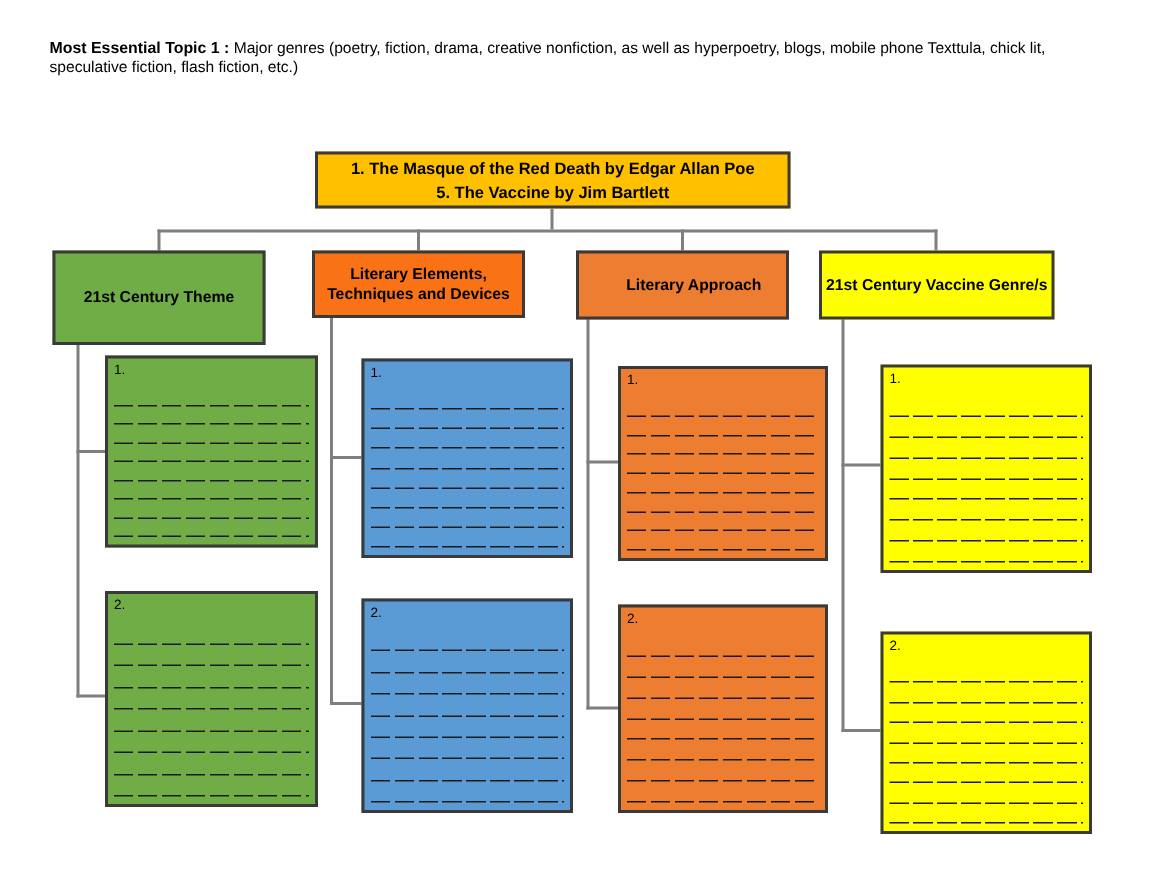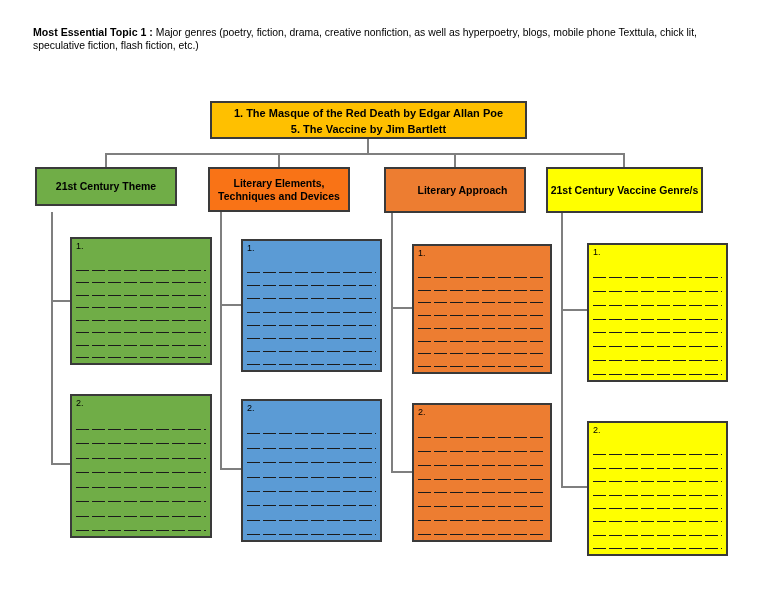--- a/index.html
+++ b/index.html
@@ -40,21 +40,21 @@
   .cn-c3a{left:391px;top:307px;width:21px;height:2px;}
   .cn-c3b{left:391px;top:471px;width:21px;height:2px;}
   .cn-c4v{left:561px;top:212px;width:2px;height:276px;}
   .cn-c4a{left:561px;top:309px;width:26px;height:2px;}
   .cn-c4b{left:561px;top:486px;width:26px;height:2px;}
 
   
   .hdr{position:absolute;border:2px solid #3a3a3a;display:flex;align-items:center;
        justify-content:center;text-align:center;font-weight:bold;font-size:10.5px;
        line-height:13px;padding:1px 2px;}
-  .h-theme{left:35px; top:167px;width:142px;height:39px;}
+  .h-theme{left:35px; top:167px;width:142px;height:63px;}
   .h-elem {left:208px;top:167px;width:142px;height:45px;}
   .h-appr {left:384px;top:167px;width:142px;height:46px;}
   .h-genre{left:546px;top:167px;width:157px;height:46px;}
 
   
   .cbox{position:absolute;border:2px solid #3a3a3a;display:flex;flex-direction:column;}
   .b-theme-1{left:70px; top:237px;width:142px;height:128px;}
   .b-theme-2{left:70px; top:394px;width:142px;height:144px;}
   .b-elem-1 {left:241px;top:239px;width:141px;height:133px;}
   .b-elem-2 {left:241px;top:399px;width:141px;height:143px;}

